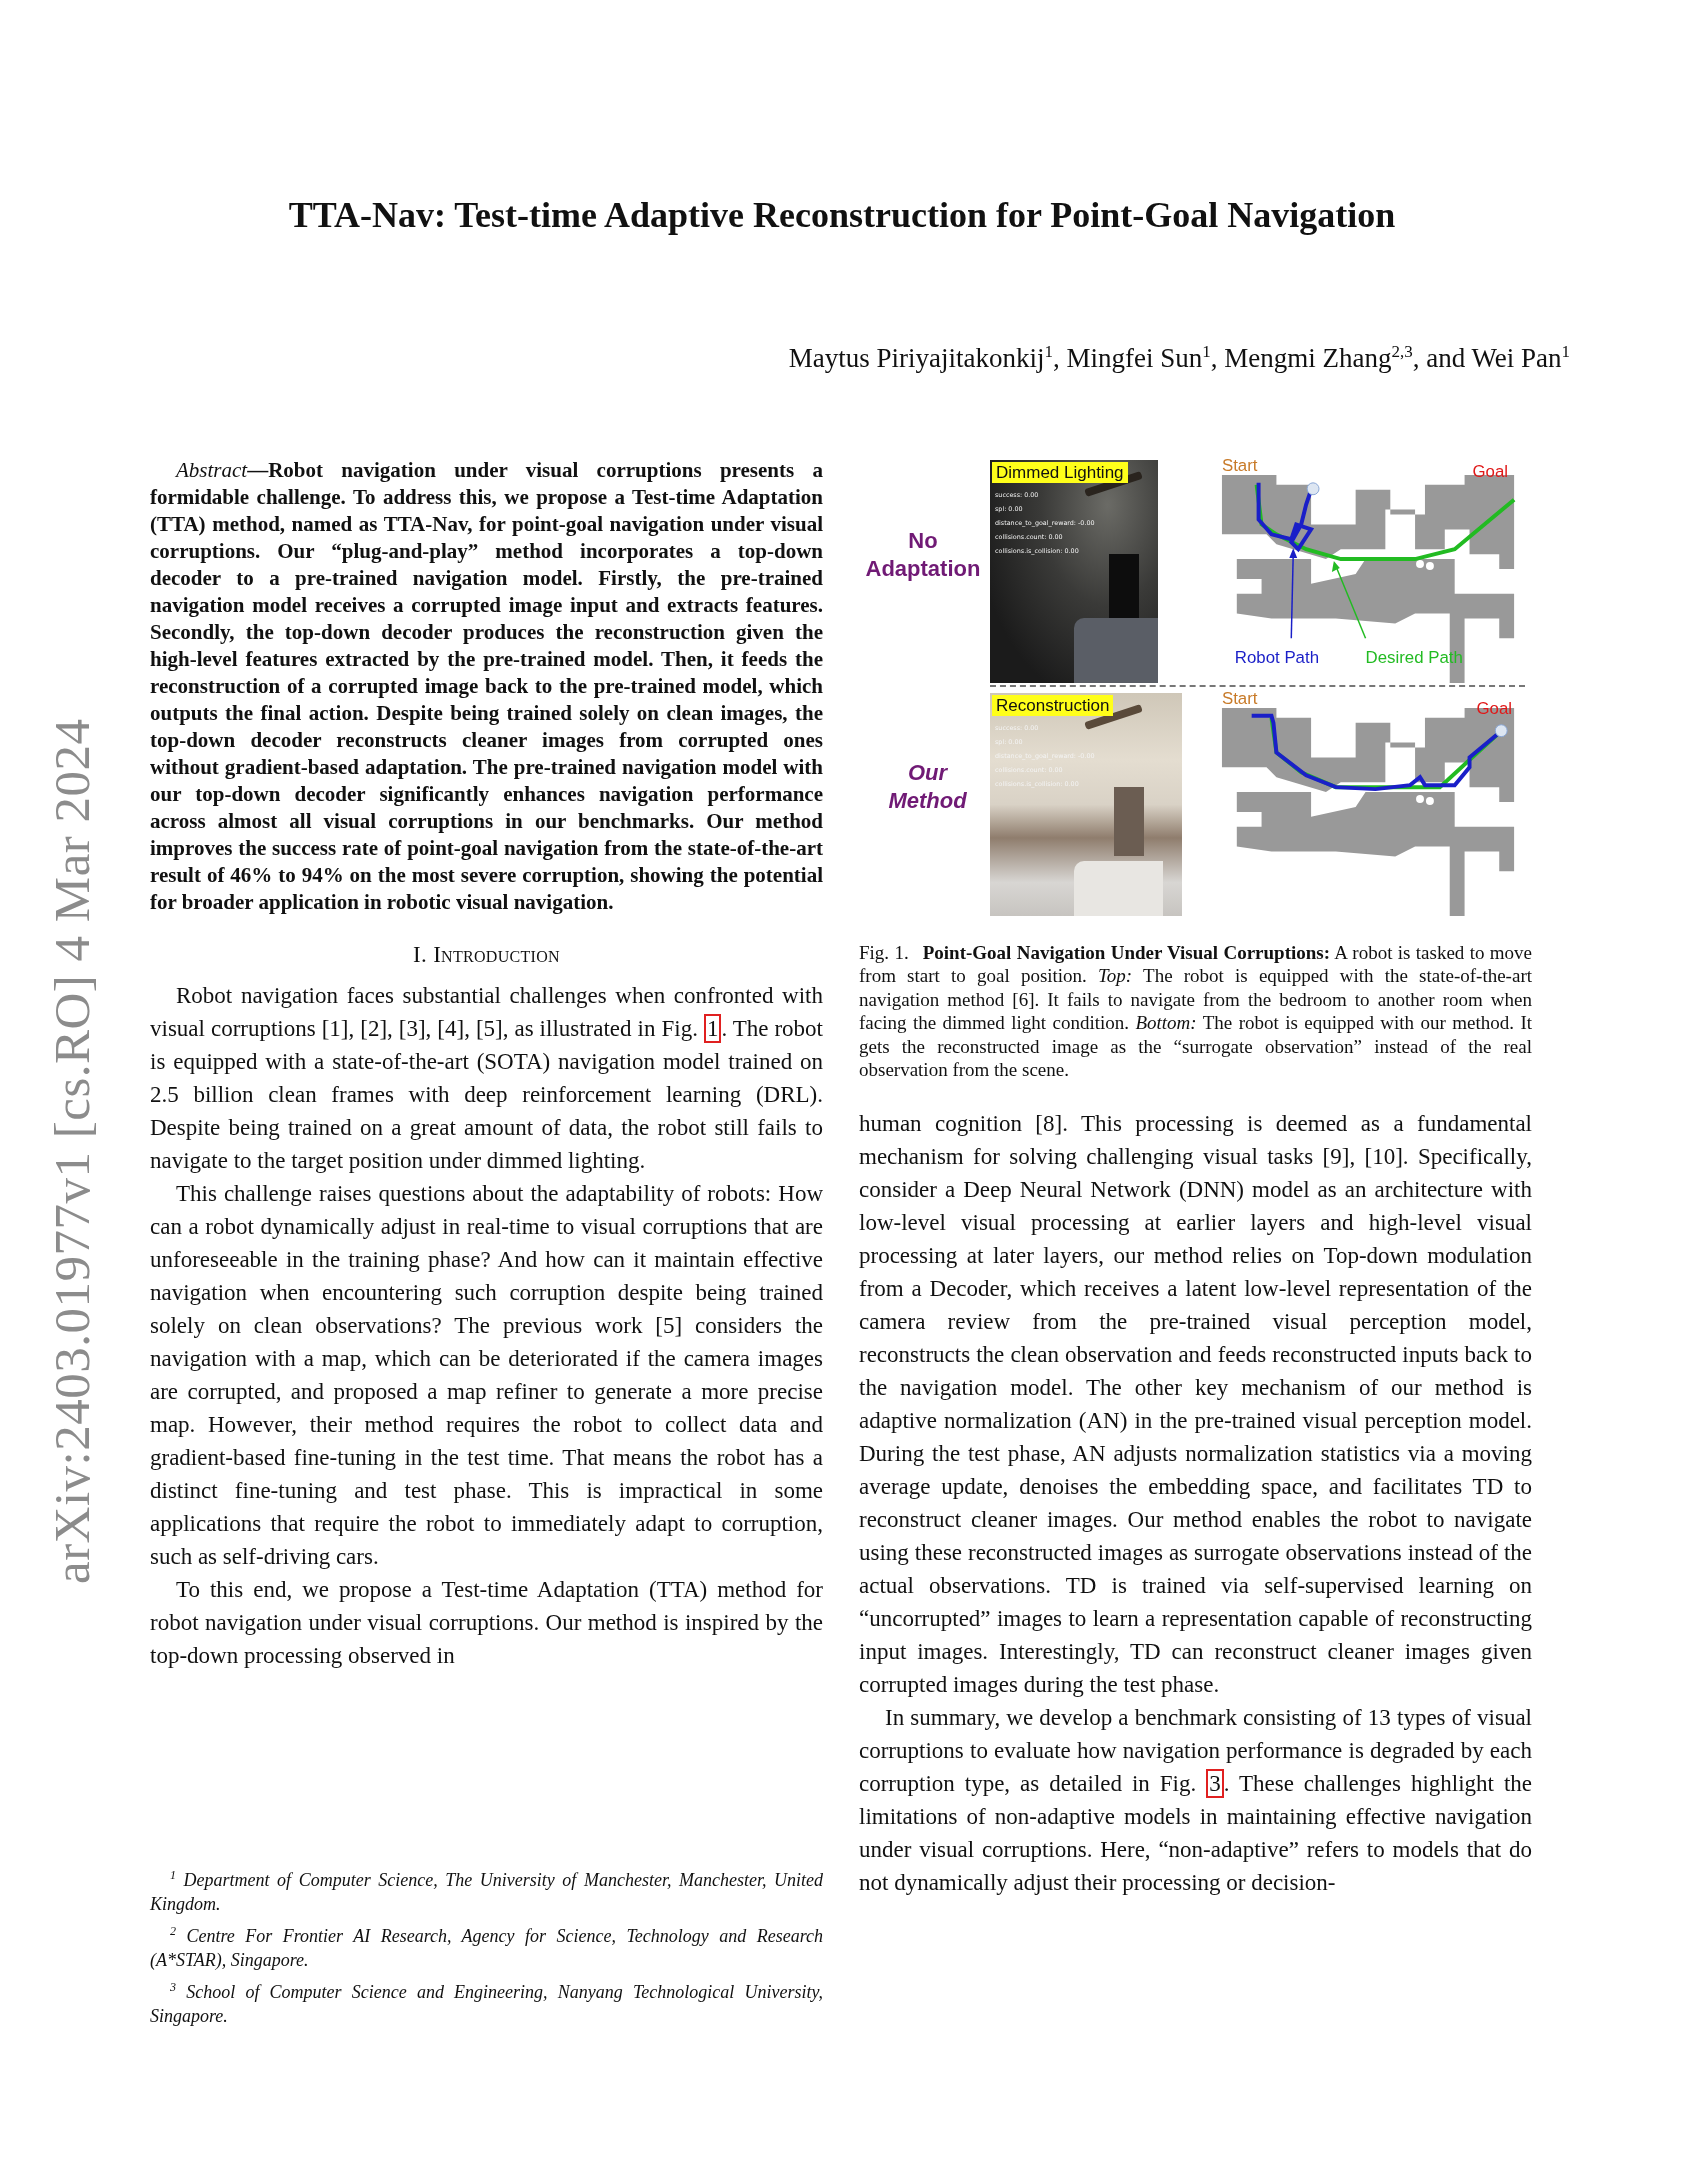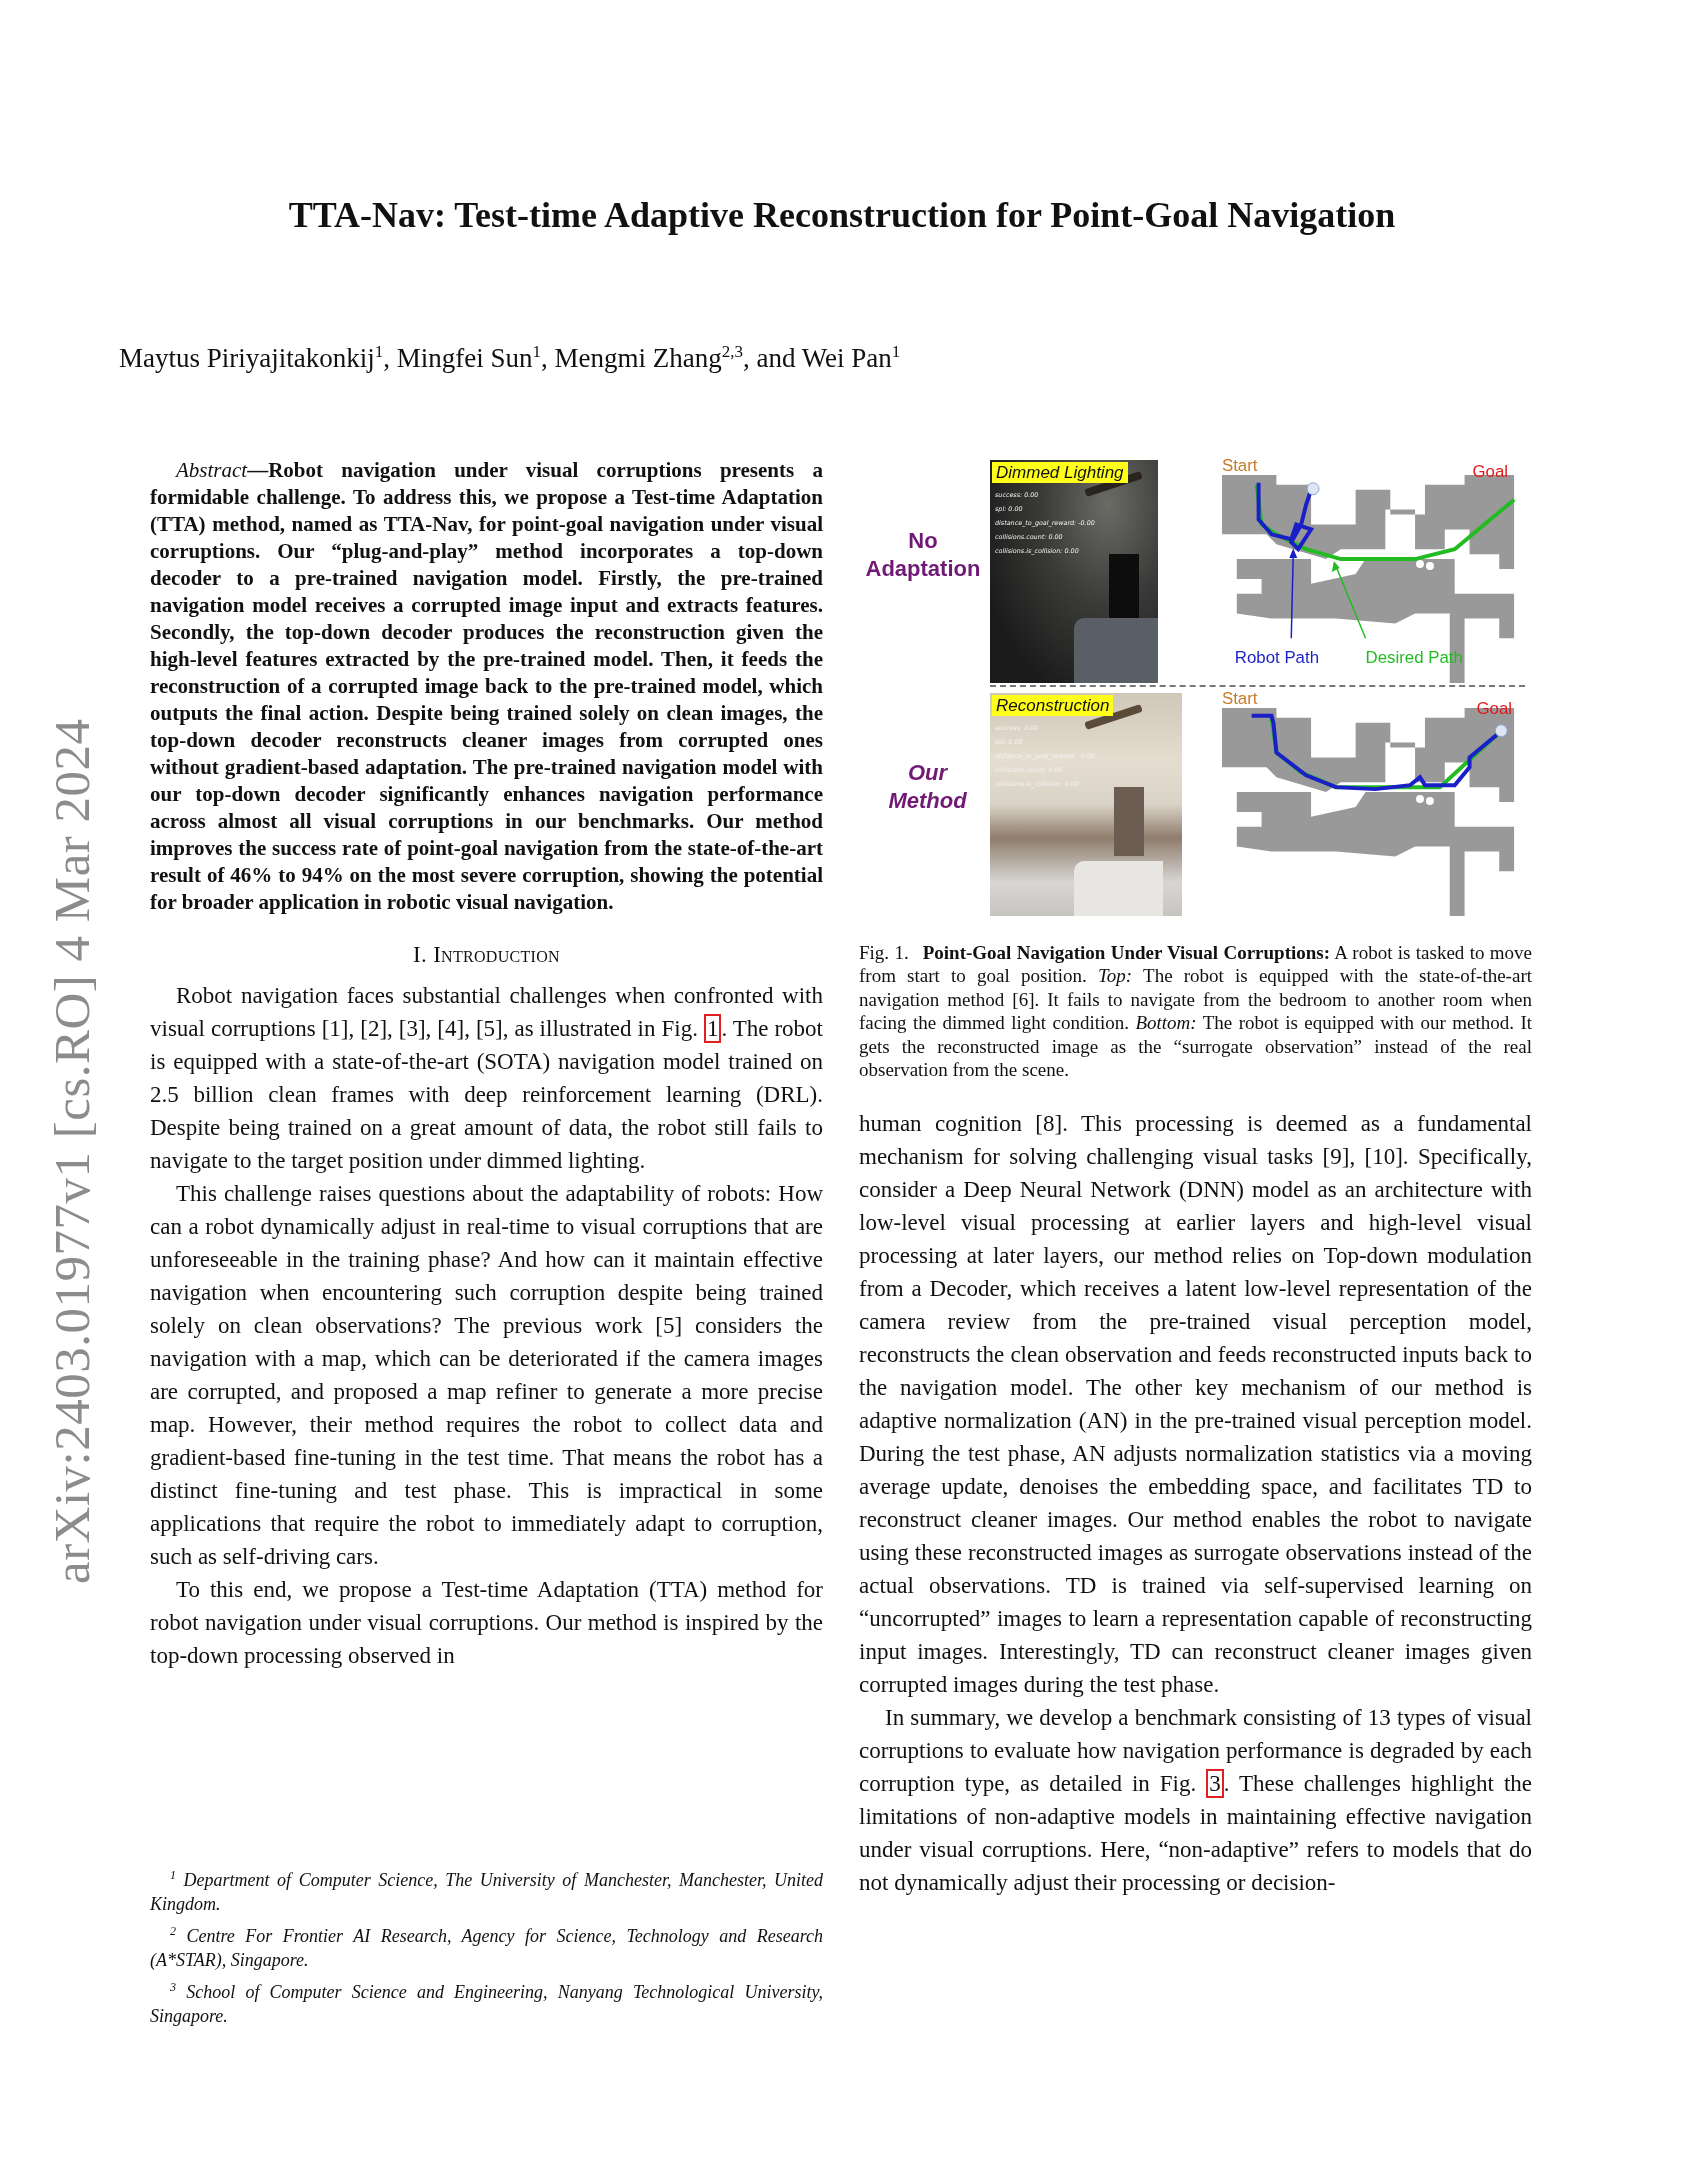--- a/index.html
+++ b/index.html
@@ -4,40 +4,40 @@
 <style>
   html, body { margin: 0; padding: 0; background: #ffffff; }
   body { width: 1683px; height: 2178px; position: relative; overflow: hidden;
          font-family: "Liberation Serif", "DejaVu Serif", serif; color: #111; }
   .arxiv-stamp { position: absolute; left: 38px; top: 1584px; width: 1030px; height: 69px;
          transform-origin: 0 0; transform: rotate(-90deg);
          font-family: "Liberation Serif", serif; font-size: 51px; color: #8c8c8c;
          white-space: nowrap; letter-spacing: 0.5px; line-height: 69px; }
   .title { position: absolute; left: 129px; top: 188px; width: 1426px; text-align: center;
          font-weight: bold; font-size: 36px; line-height: 55px; }
-  .authors { position: absolute; left: 119px; top: 342px; width: 1426px; text-align: left;
+  .authors { position: absolute; left: 144px; top: 342px; width: 1426px; text-align: right;
          font-size: 27px; }
   .authors sup { font-size: 17px; }
   .col { position: absolute; width: 673px; font-size: 23px; line-height: 33px; text-align: justify; }
   .col-left { left: 150px; top: 457px; }
   .col-right { left: 859px; top: 1107px; }
   .abstract { font-weight: bold; font-size: 21px; line-height: 27px; text-align: justify; margin: 0; }
   .abstract .abs-label { font-style: italic; font-weight: normal; }
   .section-heading { text-align: center; font-size: 23px; margin: 22px 0 8px; letter-spacing: 0.3px; }
   .section-heading .sc { font-variant: small-caps; }
   p.para { margin: 0; text-indent: 26px; }
   .reflink { border: 2px solid #e02020; padding: 0 1px; }
   .footnotes { position: absolute; left: 150px; top: 1863px; width: 673px;
          font-size: 18px; line-height: 24px; text-align: justify; }
   .footnotes p { margin: 0 0 3px 0; text-indent: 20px; font-style: italic; }
   .footnotes sup { font-size: 12px; }
   .figure { position: absolute; left: 861px; top: 450px; width: 663px; height: 465px; }
   .row-label { position: absolute; font-family: "Liberation Sans", sans-serif; font-weight: bold;
          font-size: 22px; line-height: 28px; text-align: center; color: #701a75; }
-  .cam { position: absolute; width: 168px; overflow: hidden; font-style: italic; }
+  .cam { position: absolute; width: 168px; overflow: hidden; }
   .cam-top { left: 129px; top: 10px; height: 223px;
          background: radial-gradient(ellipse at 70% 20%, #6b6b66 0%, #3a3a38 40%, #1b1b1b 80%); }
   .cam-bottom { left: 129px; top: 243px; height: 223px;
          background: linear-gradient(180deg, #cfc7b8 0%, #e4ddd0 30%, #d9d2c6 50%, #8f7d6d 65%, #d8d6d3 85%, #c7c4c0 100%); padding-left: 24px; }
   .cam-tag { position: absolute; left: 2px; top: 2px; background: #ffff1a; color: #111;
          font-family: "Liberation Sans", sans-serif; font-size: 17px; padding: 0 4px; line-height: 21px; }
   .cam-stats { position: absolute; left: 5px; top: 28px; font-family: "DejaVu Sans", sans-serif;
          font-size: 6.4px; line-height: 14px; color: #f4f4f4; }
   .cam-fan { position: absolute; left: 94px; top: 20px; width: 59px; height: 8px; background: #2a241e;
          transform: rotate(-18deg); border-radius: 3px; }

